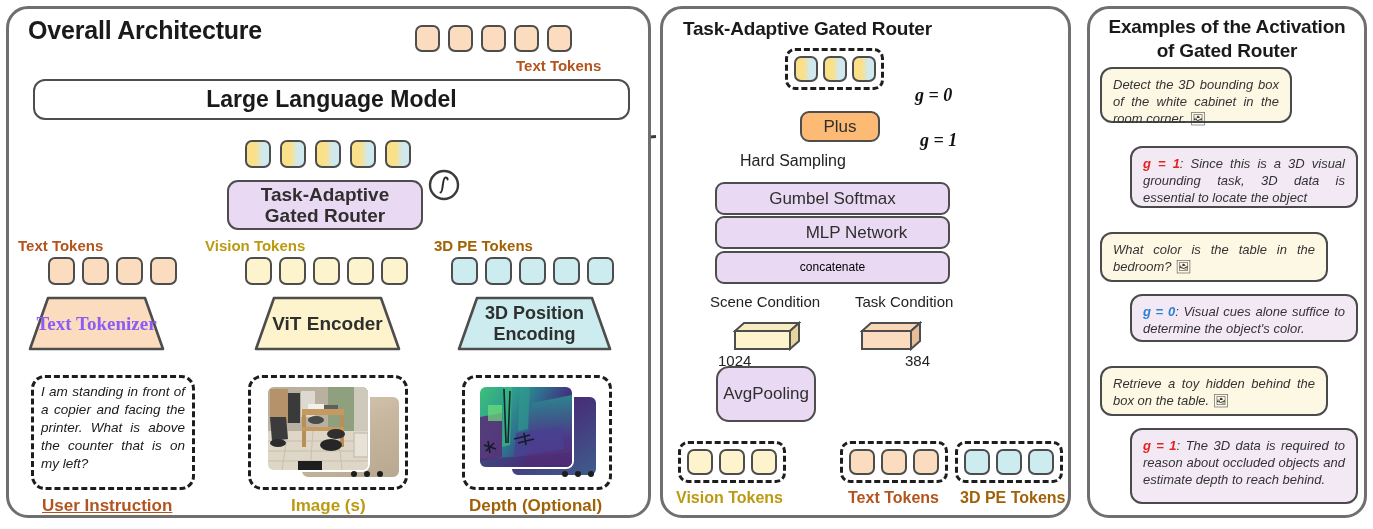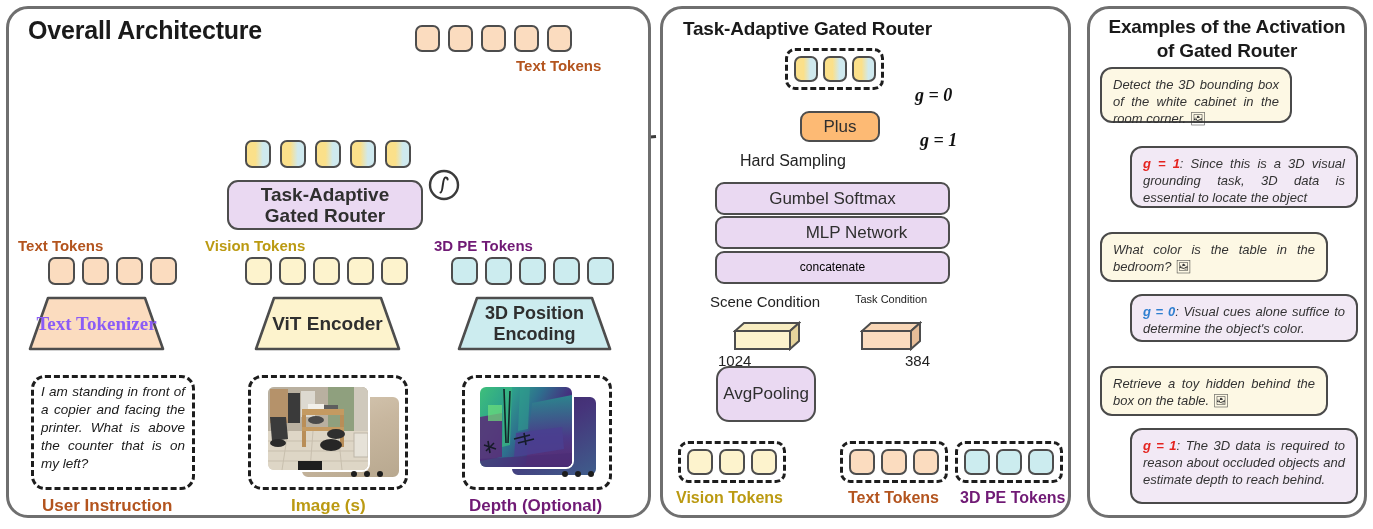--- a/index.html
+++ b/index.html
@@ -21,21 +21,21 @@
   .tok-text{background:#fbdcbf;}
   .tok-vision{background:#fdf3cd;}
   .tok-pe{background:#ccecef;}
   .tok-fused{background:linear-gradient(90deg,#fbe08a 0%,#fbe08a 38%,#cfe9ee 72%,#cfe9ee 100%);}
 
   .dashbox{position:absolute;box-sizing:border-box;border:3px dashed #1d1d1d;border-radius:14px;}
 
   .cap{position:absolute;font-weight:bold;white-space:nowrap;}
   .cap-text{color:#b3541e;}
   .cap-vision{color:#bb9a12;}
-  .cap-pe{color:#701a75;}
+  .cap-pe{color:#a16207;}
 
   .lbl{position:absolute;white-space:nowrap;color:#222;}
 
   svg.wires{position:absolute;left:0;top:0;width:1373px;height:529px;pointer-events:none;overflow:visible;}
 
   .thumbwrap{position:absolute;}
   .thumb{position:absolute;border-radius:8px;overflow:hidden;}
   .dots{position:absolute;display:flex;gap:7px;}
   .dots i{display:block;width:6px;height:6px;border-radius:50%;background:#1d1d1d;}
 
@@ -145,20 +145,23 @@
 
   <div>
     <div class="tok tok-text" style="left:415px;top:25px;width:25px;height:27px;"></div>
     <div class="tok tok-text" style="left:448px;top:25px;width:25px;height:27px;"></div>
     <div class="tok tok-text" style="left:481px;top:25px;width:25px;height:27px;"></div>
     <div class="tok tok-text" style="left:514px;top:25px;width:25px;height:27px;"></div>
     <div class="tok tok-text" style="left:547px;top:25px;width:25px;height:27px;"></div>
   </div>
   <div class="cap cap-text" style="left:516px;top:57px;font-size:15px;">Text Tokens</div>
 
+  <div class="rbox" style="left:33px;top:79px;width:597px;height:41px;border-radius:12px;background:#fff;">
+    <span style="font-size:23px;font-weight:bold;color:#1a1a1a;">Large Language Model</span>
+  </div>
 
   <div>
     <div class="tok tok-fused" style="left:245px;top:140px;width:26px;height:28px;"></div>
     <div class="tok tok-fused" style="left:280px;top:140px;width:26px;height:28px;"></div>
     <div class="tok tok-fused" style="left:315px;top:140px;width:26px;height:28px;"></div>
     <div class="tok tok-fused" style="left:350px;top:140px;width:26px;height:28px;"></div>
     <div class="tok tok-fused" style="left:385px;top:140px;width:26px;height:28px;"></div>
   </div>
 
   <div class="rbox" style="left:227px;top:180px;width:196px;height:50px;background:#ead9f2;border-radius:11px;flex-direction:column;">
@@ -295,21 +298,21 @@
         <path d="M0,72 L92,66 L92,80 L0,80 z" fill="#4b2d77" opacity="0.75"></path>
       </svg>
     </div>
     <div class="dots" style="left:100px;top:96px;">
       <i></i>
         <i></i>
         <i></i>
     </div>
   </div>
 
-  <div class="cap cap-text" style="left:42px;top:496px;font-size:17px;">User Instruction</div>
+  <div class="cap cap-text" style="left:42px;top:496px;font-size:17px;text-decoration:underline;">User Instruction</div>
   <div class="cap cap-vision" style="left:291px;top:496px;font-size:17px;">Image (s)</div>
   <div class="cap cap-pe" style="left:469px;top:496px;font-size:17px;">Depth (Optional)</div>
 
   <div class="panel" style="left:660px;top:6px;width:411px;height:512px;"></div>
   <div class="panel-title" style="left:683px;top:18px;font-size:19px;">Task-Adaptive Gated Router</div>
 
   <div class="dashbox" style="left:785px;top:48px;width:99px;height:42px;border-radius:10px;"></div>
   <div class="tok tok-fused" style="left:794px;top:56px;width:24px;height:26px;"></div>
   <div class="tok tok-fused" style="left:823px;top:56px;width:24px;height:26px;"></div>
   <div class="tok tok-fused" style="left:852px;top:56px;width:24px;height:26px;"></div>
@@ -327,21 +330,21 @@
     <span style="font-size:17px;color:#2f2f2f;">Gumbel Softmax</span>
   </div>
   <div class="rbox" style="left:715px;top:216px;width:235px;height:33px;background:#ead9f2;border-radius:9px;padding-left:48px;">
     <span style="font-size:17px;color:#2f2f2f;">MLP Network</span>
   </div>
   <div class="rbox" style="left:715px;top:251px;width:235px;height:33px;background:#ead9f2;border-radius:9px;">
     <span style="font-size:12px;color:#000000;">concatenate</span>
   </div>
 
   <div class="lbl" style="left:710px;top:293px;font-size:15px;">Scene Condition</div>
-  <div class="lbl" style="left:855px;top:293px;font-size:11px;">Task Condition</div>
+  <div class="lbl" style="left:855px;top:293px;font-size:15px;">Task Condition</div>
 
   <div style="position:absolute;left:733px;top:321px;">
     <svg width="68" height="30" viewBox="0 0 68 30">
       <polygon points="2,10 57,10 66,2 11,2" fill="#f7ecc0" stroke="#4d4d4d" stroke-width="2"></polygon>
       <polygon points="57,10 66,2 66,20 57,28" fill="#e6d49c" stroke="#4d4d4d" stroke-width="2"></polygon>
       <rect x="2" y="10" width="55" height="18" fill="#fdf3cd" stroke="#4d4d4d" stroke-width="2"></rect>
     </svg>
   </div>
   <div style="position:absolute;left:860px;top:321px;">
     <svg width="62" height="30" viewBox="0 0 62 30">

